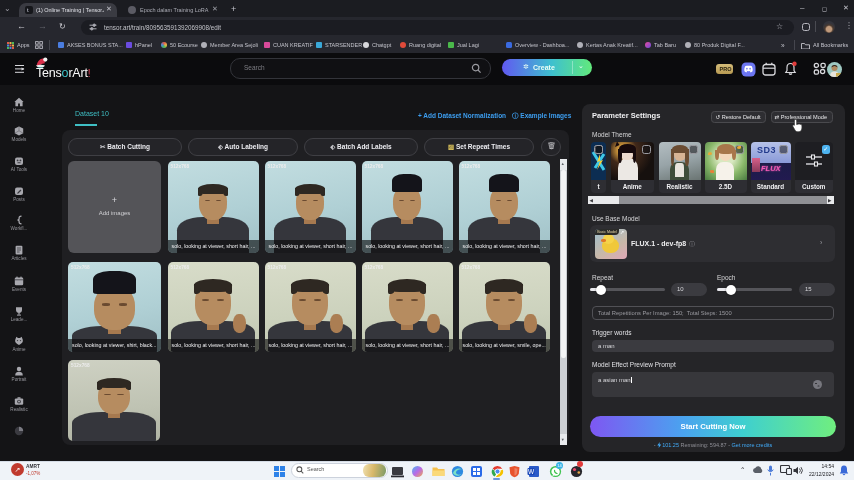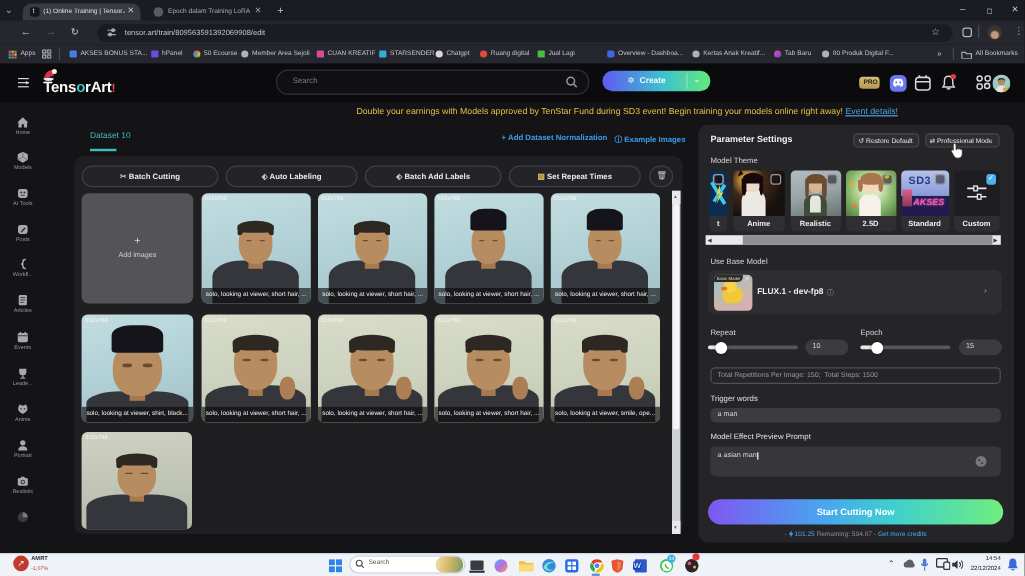--- a/index.html
+++ b/index.html
@@ -94,21 +94,21 @@
 <div class="a" style="left:794px;top:40px;width:1px;height:10px;background:#45464e;"></div>
 <svg class="a" style="left:801px;top:41.5px;" width="9" height="7.5">
       <path d="M0.5 1.5 L3.5 1.5 L4.5 2.8 L8.5 2.8 L8.5 7 L0.5 7 Z" fill="none" stroke="#c3c3cb" stroke-width="0.9"></path>
     </svg>
     <div class="tx" style="left:813px;top:42.3px;font-size:5.5px;color:#c3c3cb;">All Bookmarks</div>
 <div class="a" style="left:0;top:53px;width:854px;height:32px;background:#0b0b0d;"></div>
 <div class="a" style="left:15px;top:64.5px;width:9px;height:1.4px;background:#d8d8dc;box-shadow:0 3.4px 0 #d8d8dc,0 6.8px 0 #d8d8dc;"></div>
 <svg class="a" style="left:20.5px;top:66.8px;" width="4" height="4">
       <path d="M0.5 0.5 L3.5 2 L0.5 3.5 Z" fill="#d8d8dc"></path>
     </svg>
-    <div class="tx" style="left:36px;top:66px;font-size:12.5px;color:#fafafa;font-weight:bold;letter-spacing:-0.2px;">Tens<span style="color:#3ec2c8;">o</span>rArt<span style="color:#e8485c;font-size:10px;">!</span></div>
+    <div class="tx" style="left:36px;top:66px;font-size:12.5px;color:#fafafa;font-weight:normal;letter-spacing:-0.2px;">Tens<span style="color:#3ec2c8;">o</span>rArt<span style="color:#e8485c;font-size:10px;">!</span></div>
 <svg class="a" style="left:33.5px;top:56.5px;" width="14" height="13" viewBox="0 0 14 13">
       <path d="M2.5 9 Q3.5 2.5 8.5 1.5 Q11.5 1 11 4 L10.5 6.5 Q7 6 4.5 10 Z" fill="#d8304a"></path>
       <circle cx="11.3" cy="2.6" r="2.1" fill="#f2f2f2"></circle>
       <path d="M2 8.5 Q6.5 7.2 10.8 8.2 Q10.5 10.5 6.5 10.5 Q3 10.5 2 8.5 Z" fill="#e8f2f0"></path>
       <path d="M3.5 9.8 Q6 10.6 9 9.9 L9 10.4 Q6 11.2 3.5 10.3 Z" fill="#4ac8c4"></path>
     </svg>
 <div class="a" style="left:230px;top:58px;width:261px;height:21px;background:#101013;border:1px solid #33343a;border-radius:10px;"></div>
 <div class="tx" style="left:244px;top:64px;font-size:6.5px;color:#7e7e84;">Search</div>
 <svg class="a" style="left:471px;top:63px;" width="11" height="11" viewBox="0 0 11 11">
       <circle cx="4.6" cy="4.6" r="3.2" fill="none" stroke="#9a9aa0" stroke-width="1.2"></circle>
@@ -153,21 +153,20 @@
         </clipPath>
       </defs>
       <g clip-path="url(#avc)">
         <rect width="15" height="15" fill="#9ec8c2"></rect>
         <circle cx="7.5" cy="6" r="3" fill="#b08a60"></circle>
         <path d="M4.5 5.5 Q7.5 2.5 10.5 5.5 Q10.5 3 7.5 3 Q4.5 3 4.5 5.5" fill="#2a2520"></path>
         <path d="M3 15 C3 10.5 5 9.5 7.5 9.5 C10 9.5 12 10.5 12 15 Z" fill="#e8e4da"></path>
         <rect x="9" y="11" width="6" height="4" fill="#c8a84a"></rect>
       </g>
     </svg>
-    <div class="tx" style="left:297px;top:87.5px;font-size:7.3px;color:#e5c14b;">Double your earnings with Models approved by TenStar Fund during SD3 event! Begin training your models online right away! <span style="color:#4aa3e8;text-decoration:underline;">Event details!</span></div>
 <svg class="a" style="left:14px;top:97px;" width="10" height="10" viewBox="0 0 10 10">
       <path d="M5 0.8 L9.6 5 L8.6 5 L8.6 9.2 L5.9 9.2 L5.9 6.6 L4.1 6.6 L4.1 9.2 L1.4 9.2 L1.4 5 L0.4 5 Z" fill="#a8a8ae"></path>
     </svg>
 <div class="tx" style="left:19px;top:108px;font-size:4.6px;color:#96969c;transform:translateX(-50%);">Home</div>
 <svg class="a" style="left:14px;top:126px;" width="10" height="10" viewBox="0 0 10 10">
       <path d="M5 0.4 L9.2 2.6 L9.2 7.2 L5 9.6 L0.8 7.2 L0.8 2.6 Z" fill="#a8a8ae"></path>
       <path d="M5 0.4 L5 4.8 L9.2 7.2" stroke="#6a6a70" stroke-width="0.7" fill="none"></path>
       <path d="M5 4.8 L0.8 7.2" stroke="#6a6a70" stroke-width="0.7" fill="none"></path>
     </svg>
 <div class="tx" style="left:19px;top:137px;font-size:4.6px;color:#96969c;transform:translateX(-50%);">Models</div>
@@ -417,21 +416,21 @@
 <div class="a" style="left:716px;top:162px;width:18px;height:18px;background:#f6f2ea;border-radius:40% 40% 0 0;"></div>
 <div class="a" style="left:719px;top:148px;width:13px;height:13px;background:#f5d8bc;border-radius:50%;"></div>
 <div class="a" style="left:716.5px;top:143.5px;width:18px;height:10px;background:#a8764a;border-radius:50% 50% 35% 35%;"></div>
 <div class="a" style="left:715px;top:150px;width:4px;height:10px;background:#a8764a;border-radius:0 0 50% 50%;"></div>
 <div class="a" style="left:732px;top:150px;width:4px;height:10px;background:#a8764a;border-radius:0 0 50% 50%;"></div>
 <div class="a" style="left:708px;top:152px;width:4px;height:3px;background:#e8a83a;border-radius:50% 50% 50% 0;"></div>
 <div class="a" style="left:737px;top:146px;width:4px;height:3px;background:#e8a83a;border-radius:50% 0 50% 50%;"></div>
 <div class="a" style="left:710px;top:170px;width:3.5px;height:2.5px;background:#e8803a;border-radius:50% 50% 0 50%;"></div>
 <div class="tx" style="left:757px;top:145px;font-size:9px;color:#223a8c;font-weight:bold;letter-spacing:0.5px;">SD3</div>
 <div class="a" style="left:751.5px;top:158px;width:8px;height:14px;background:linear-gradient(#d8608a,#8a3a5a);"></div>
-<div class="tx" style="left:761px;top:163.5px;font-size:7.5px;color:#f25ab8;font-weight:bold;font-style:italic;text-shadow:0 0 2px #f05ab8;">AKSES</div>
+<div class="tx" style="left:761px;top:163.5px;font-size:7.5px;color:#f25ab8;font-weight:bold;font-style:italic;text-shadow:0 0 2px #f05ab8;">FLUX</div>
 <svg class="a" style="left:805px;top:153px;" width="18" height="15">
       <line x1="1" y1="4" x2="17" y2="4" stroke="#e8e8ec" stroke-width="1.3"></line>
       <rect x="6.5" y="2" width="3" height="4" fill="#1e1e22" stroke="#e8e8ec" stroke-width="1.1"></rect>
       <line x1="1" y1="11" x2="17" y2="11" stroke="#e8e8ec" stroke-width="1.3"></line>
       <rect x="9.5" y="9" width="3" height="4" fill="#1e1e22" stroke="#e8e8ec" stroke-width="1.1"></rect>
     </svg>
 <div class="a" style="left:587.5px;top:196px;width:246px;height:8px;background:#e8e9eb;"></div>
 <div class="a" style="left:619px;top:196px;width:208px;height:8px;background:#8f9094;"></div>
 <div class="tx" style="left:589.5px;top:197.5px;font-size:4.5px;color:#3a3a3e;">◀</div>
 <div class="tx" style="left:828px;top:197.5px;font-size:4.5px;color:#3a3a3e;">▶</div>

